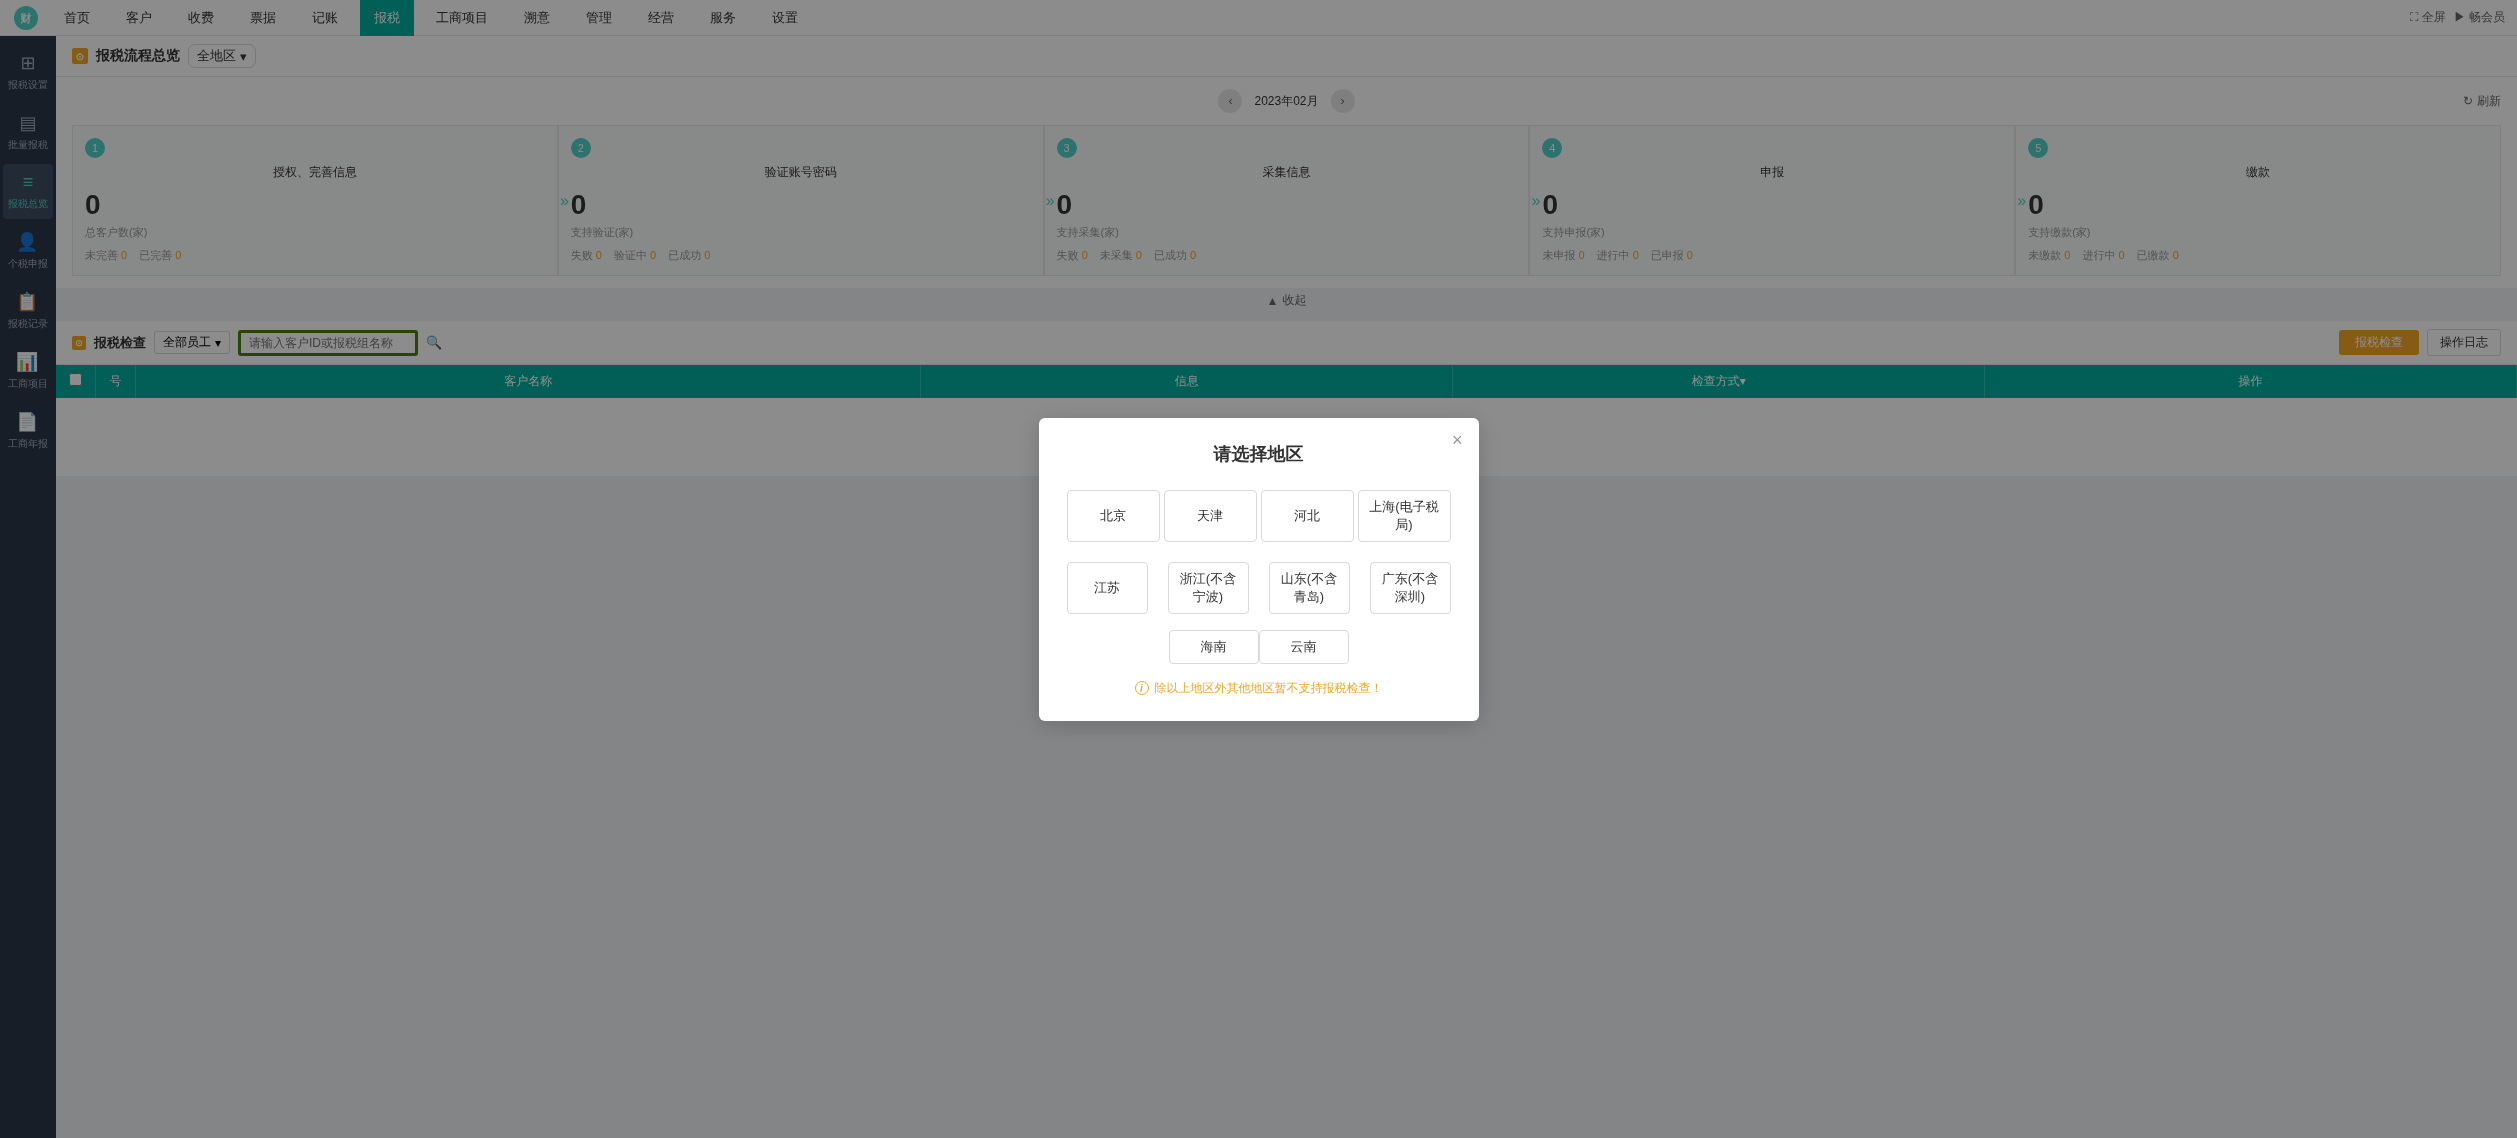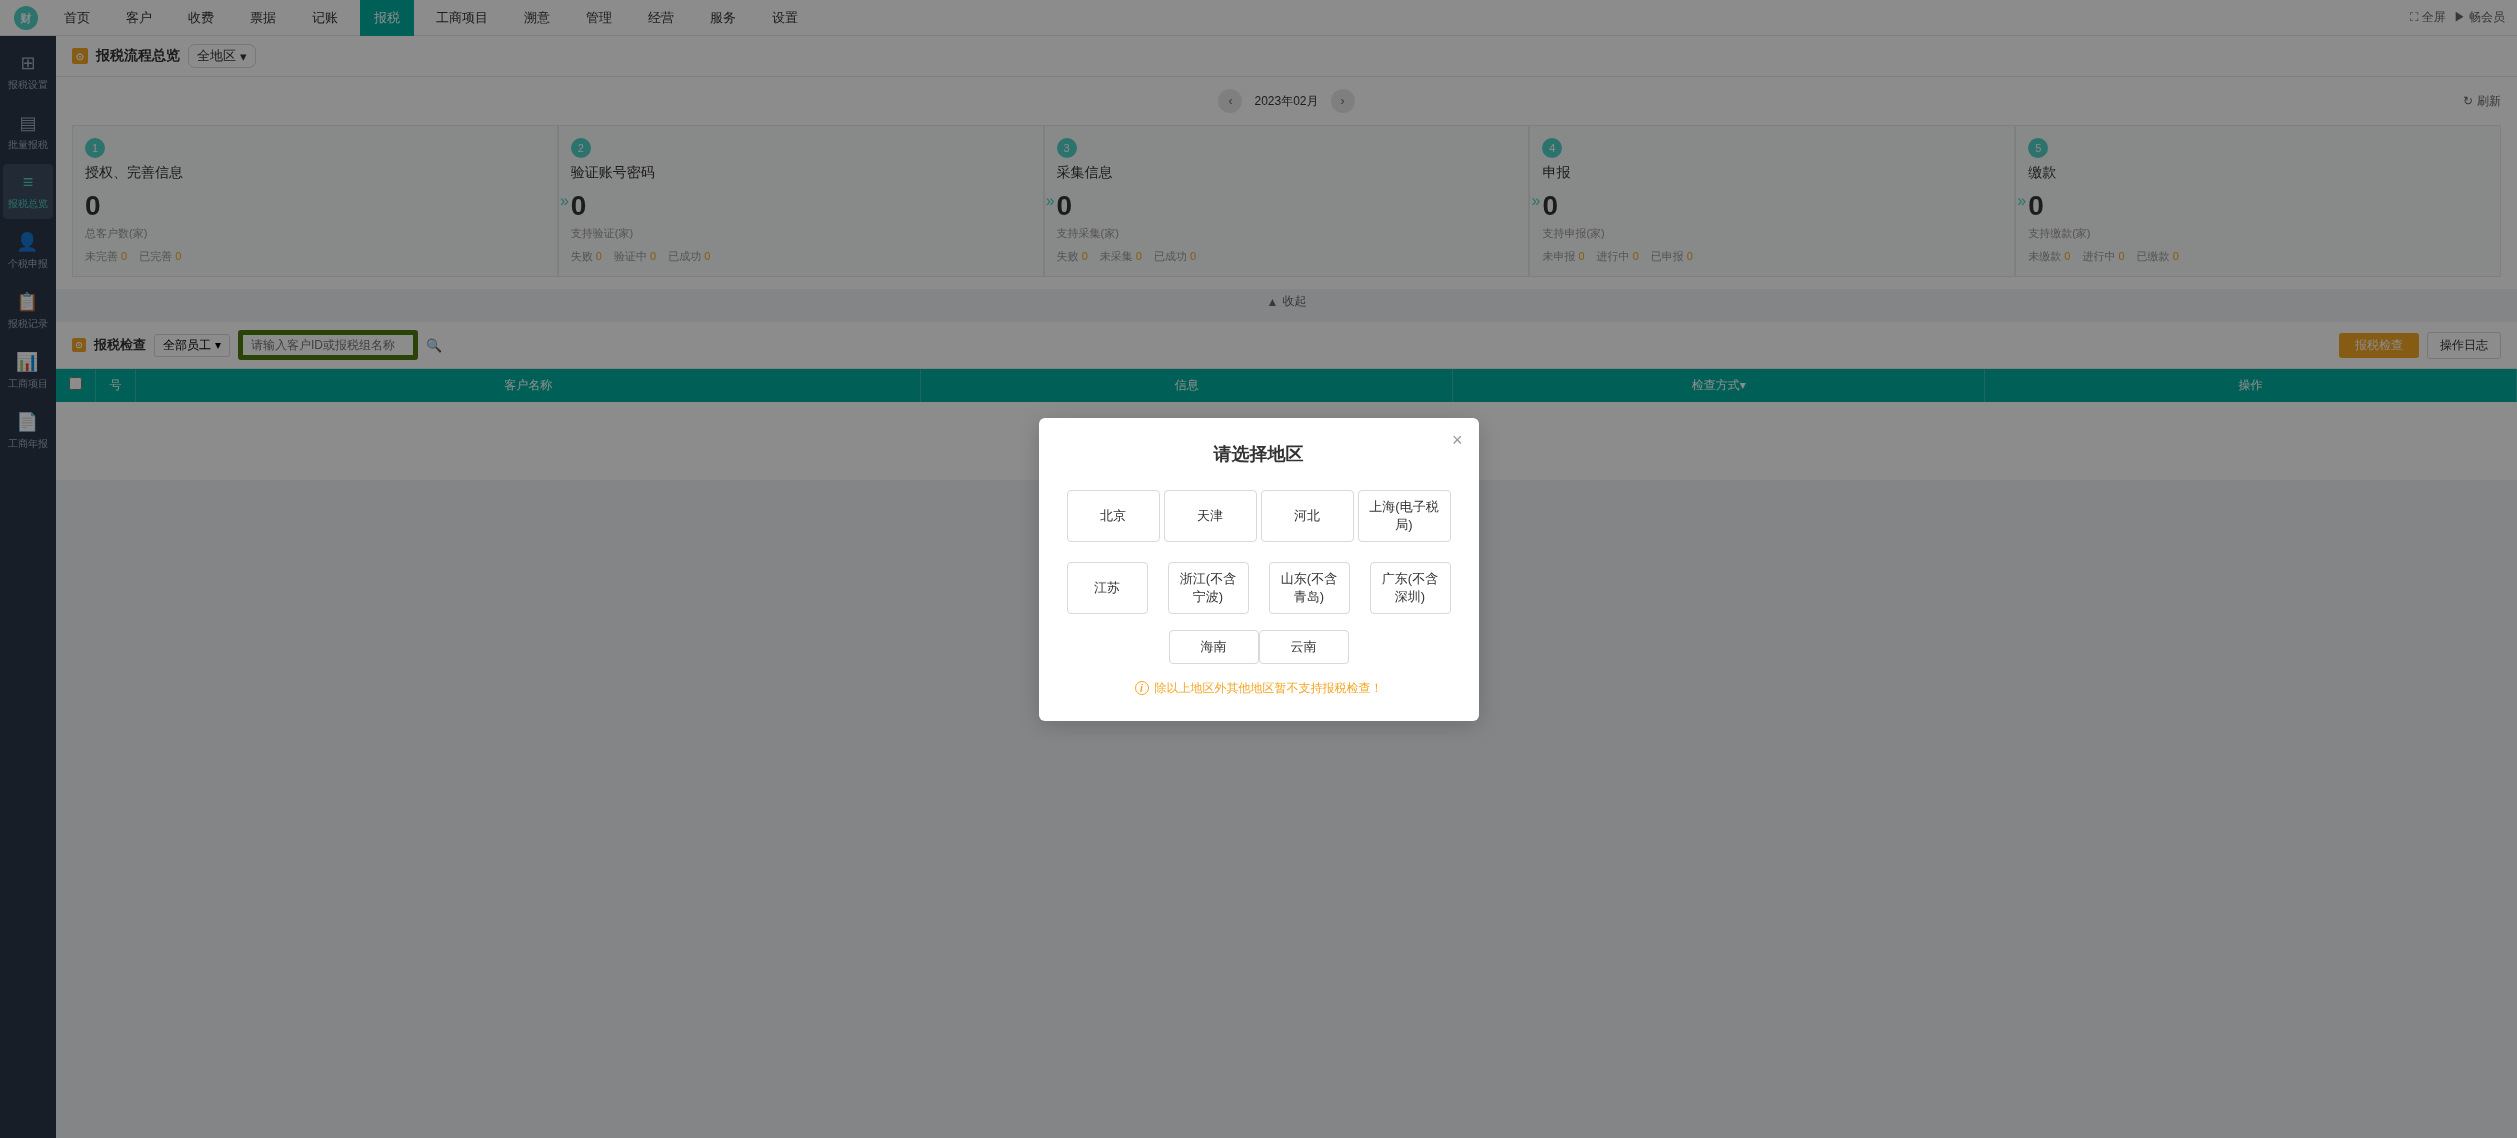--- a/index.html
+++ b/index.html
@@ -188,21 +188,21 @@
     }
     .step-num {
       width: 20px; height: 20px;
       background: #4fd1c5;
       color: #fff;
       border-radius: 50%;
       display: flex; align-items: center; justify-content: center;
       font-size: 11px;
       margin-bottom: 6px;
     }
-    .step-title { font-size: 14px; color: #333; margin-bottom: 8px; }
+    .step-title { font-size: 12px; color: #333; margin-bottom: 8px; text-align: center; }
     .step-count { font-size: 28px; font-weight: bold; color: #333; margin-bottom: 4px; }
     .step-subtitle { font-size: 11px; color: #999; margin-bottom: 8px; }
     .step-stats {
       display: flex;
       gap: 12px;
     }
     .step-stat { font-size: 11px; }
     .step-stat .label { color: #999; }
     .step-stat .val { color: #f5a623; }
 
@@ -253,21 +253,21 @@
       align-items: center;
       gap: 4px;
       border: 1px solid #d9d9d9;
       padding: 2px 8px;
       border-radius: 3px;
       font-size: 12px;
       cursor: pointer;
       background: #fff;
     }
     .search-input {
-      border: 5px solid #4d7c0f;
+      border: 3px solid #4d7c0f;
       padding: 3px 8px;
       border-radius: 3px;
       font-size: 12px;
       width: 180px;
       outline: none;
     }
     .btn-check {
       background: #f5a623;
       color: #fff;
       border: none;

